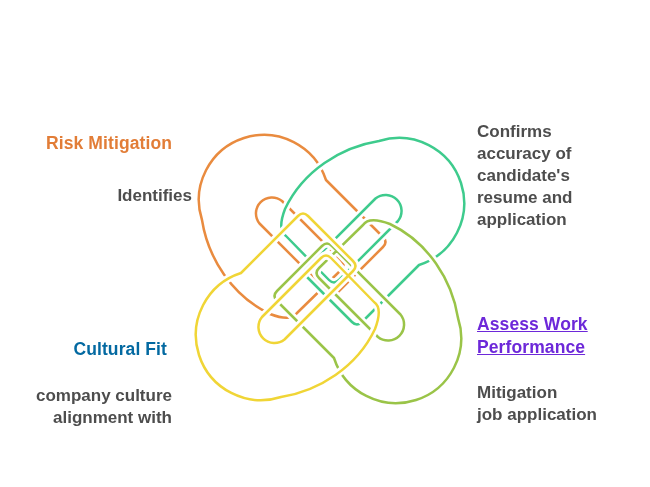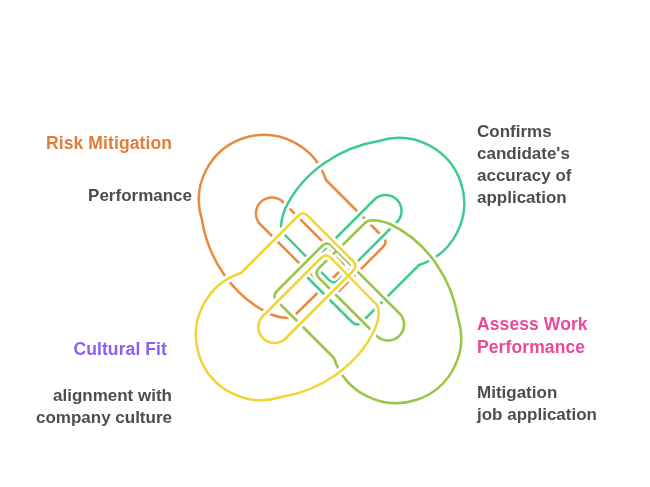--- a/index.html
+++ b/index.html
@@ -65,35 +65,36 @@
     </g>
 
     <g transform="rotate(270 330 269)">
       <use href="#heart-shape" stroke="#ffffff" stroke-width="8"></use>
       <use href="#heart-shape" stroke-width="2.5" stroke="#F0D536"></use>
     </g>
   </svg>
 
   <div class="tb tb-tl right">
     <div class="title" style="color: rgb(226, 125, 55);">Risk Mitigation</div>
-    <div class="desc-line">Performance</div>
+    <div class="desc-line">Identifies</div>
   </div>
 
   <div class="tb tb-tr">
     <div class="desc-line">Confirms</div>
+    <div class="desc-line">accuracy of</div>
     <div class="desc-line">candidate's</div>
-    <div class="desc-line">accuracy of</div>
+    <div class="desc-line">resume and</div>
     <div class="desc-line">application</div>
   </div>
 
   <div class="tb tb-bl right">
-    <div class="title" style="color: #8b5cf6;">Cultural Fit</div>
+    <div class="title" style="color: #0369a1;">Cultural Fit</div>
+    <div class="desc-line">company culture</div>
     <div class="desc-line">alignment with</div>
-    <div class="desc-line">company culture</div>
   </div>
 
   <div class="tb tb-br">
-    <div class="title" style="color: #ec4899;">Assess Work Performance</div>
+    <div class="title" style="color: #6d28d9; text-decoration: underline;">Assess Work Performance</div>
     <div class="desc-line">Mitigation</div>
     <div class="desc-line">job application</div>
   </div>
 
 </div>
 
 </body></html>

